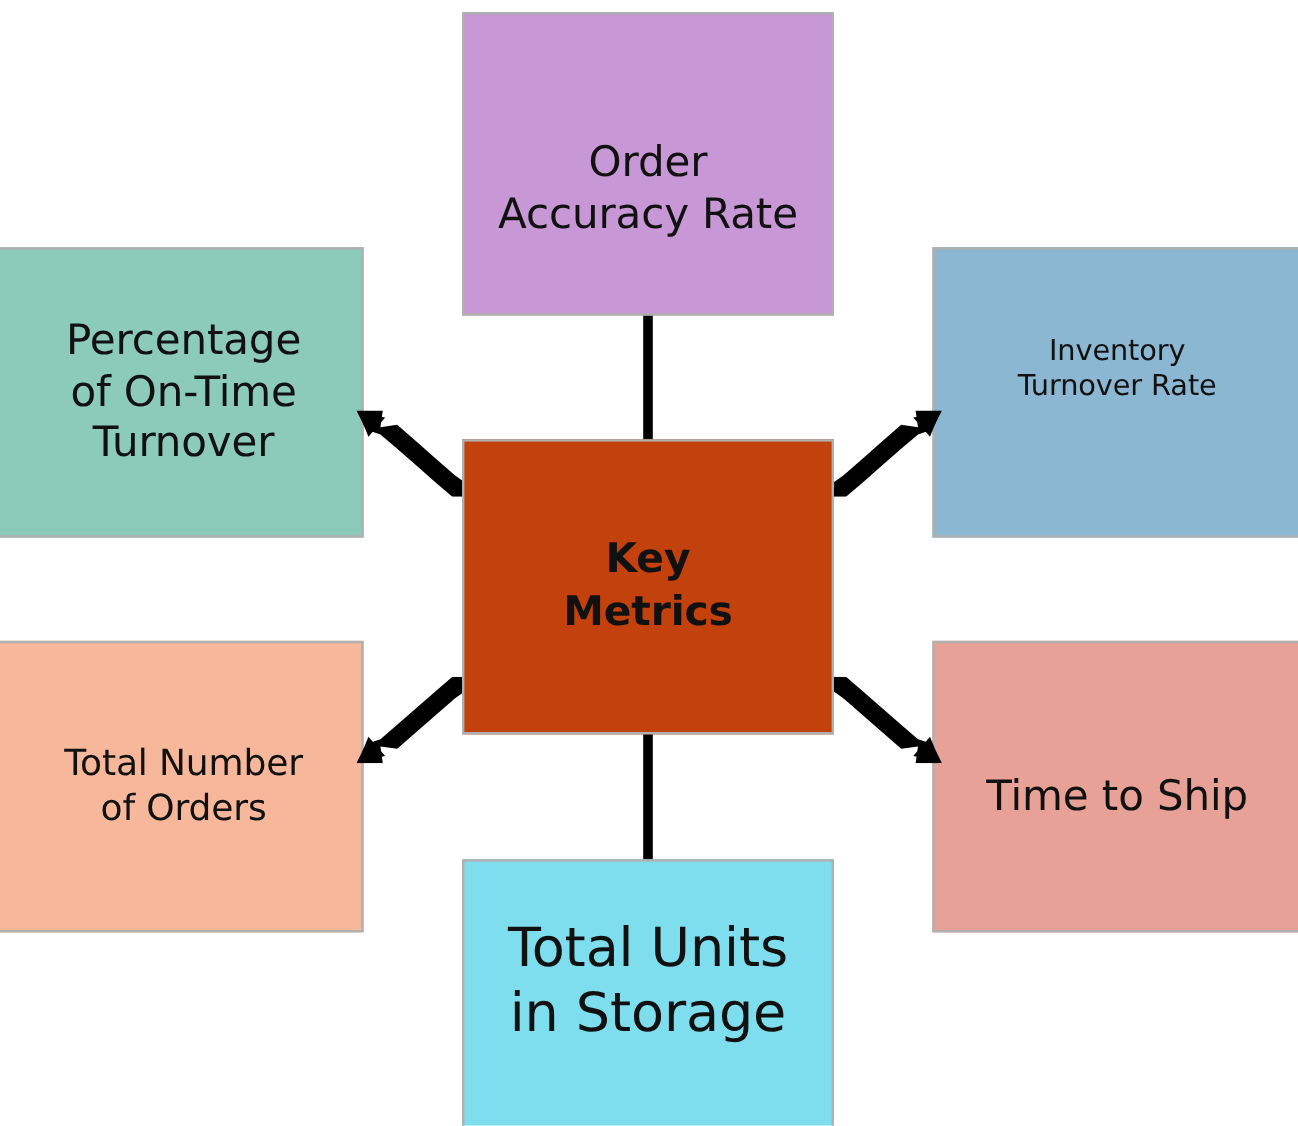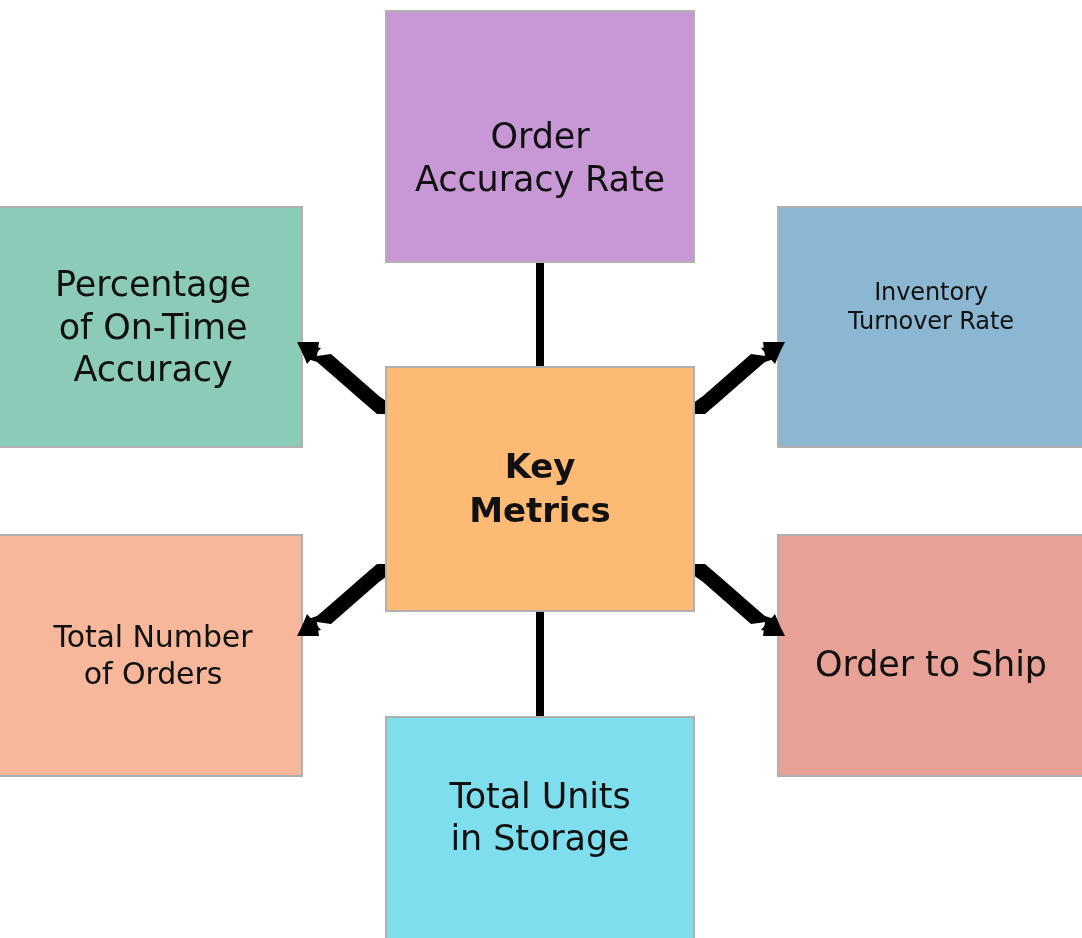--- a/index.html
+++ b/index.html
@@ -69,21 +69,21 @@
     left:777px;top:514px;width:308px;height:243px;
     background:#e8a197;
   }
   #box-time-to-ship .label{font-size:35px;padding-top:18px;}
 
   
   #box-units-storage{
     left:385px;top:696px;width:310px;height:252px;
     background:#7fdeed;
   }
-  #box-units-storage .label{font-size:35px;padding-bottom:50px;}
+  #box-units-storage .label{font-size:45px;padding-bottom:50px;}
 
   
   .vconn{
     position:absolute;
     width:8px;
     background:#000000;
     z-index:1;
   }
   #conn-top{left:536px;top:238px;height:112px;}
   #conn-bottom{left:536px;top:588px;height:112px;}
@@ -120,40 +120,40 @@
   </svg>
 
   <div class="box" id="box-order-accuracy" style="background: rgb(200, 151, 214); border-color: rgb(176, 176, 176);">
     <span class="label">Order
 Accuracy Rate</span>
   </div>
 
   <div class="box" id="box-on-time" style="background: rgb(140, 203, 185); border-color: rgb(176, 176, 176);">
     <span class="label">Percentage
 of On-Time
-Accuracy</span>
+Turnover</span>
   </div>
 
   <div class="box" id="box-inventory" style="background: rgb(140, 183, 210); border-color: rgb(176, 176, 176);">
     <span class="label">Inventory
 Turnover Rate</span>
   </div>
 
   <div class="box" id="box-total-orders" style="background: rgb(247, 183, 155); border-color: rgb(176, 176, 176);">
     <span class="label">Total Number
 of Orders</span>
   </div>
 
   <div class="box" id="box-time-to-ship" style="background: rgb(232, 161, 151); border-color: rgb(176, 176, 176);">
-    <span class="label">Order to Ship</span>
+    <span class="label">Time to Ship</span>
   </div>
 
   <div class="box" id="box-units-storage" style="background: rgb(127, 222, 237); border-color: rgb(176, 176, 176);">
     <span class="label">Total Units
 in Storage</span>
   </div>
 
-  <div class="box" id="box-key-metrics" style="background: #fdba74; border-color: rgb(176, 176, 176);">
+  <div class="box" id="box-key-metrics" style="background: #c2410c; border-color: rgb(176, 176, 176);">
     <span class="label">Key
 Metrics</span>
   </div>
 
 </div>
 
 </body></html>

